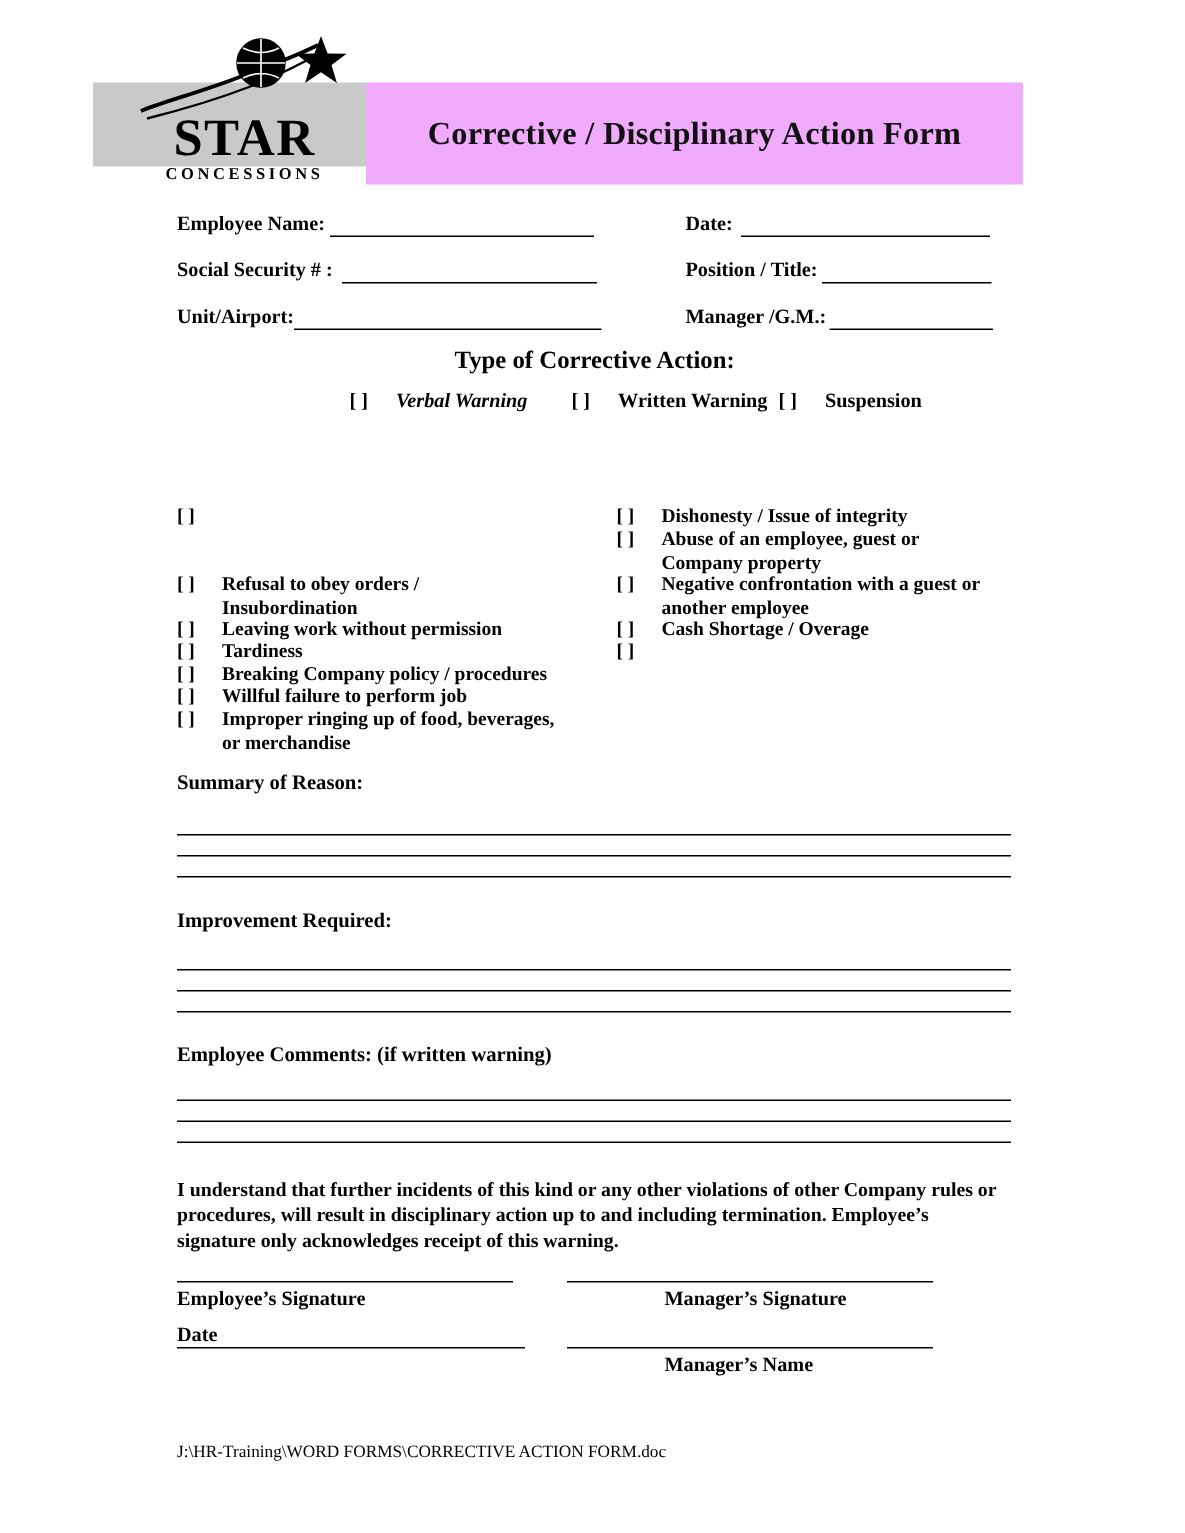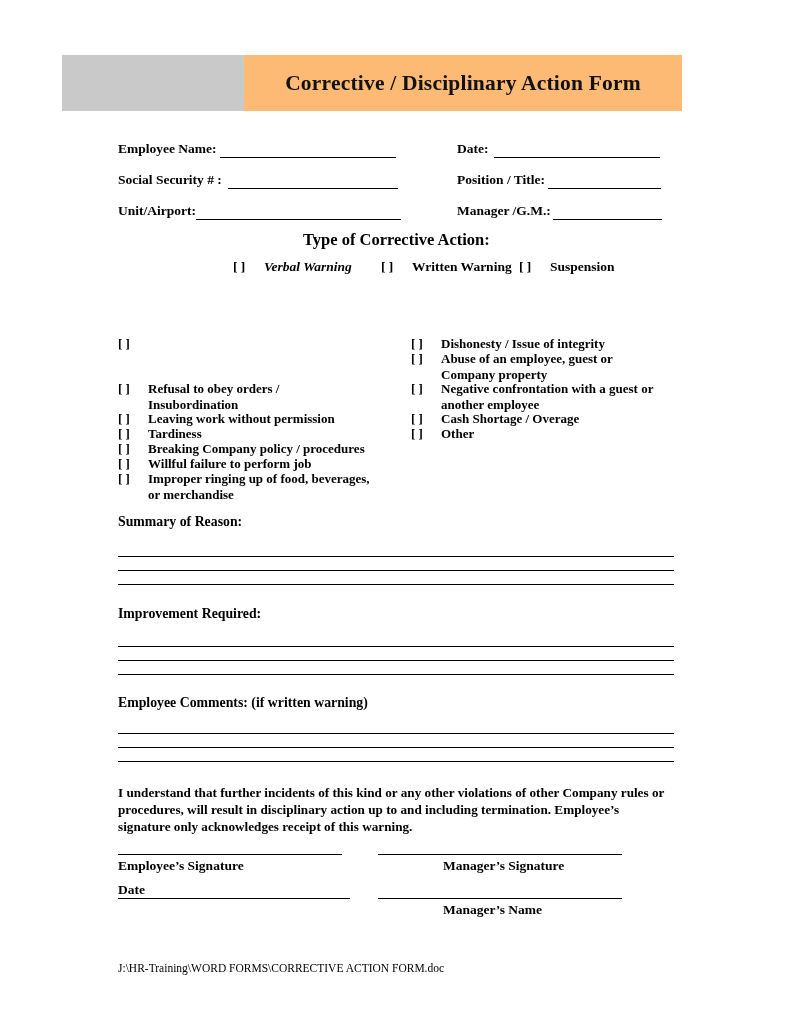--- a/index.html
+++ b/index.html
@@ -28,22 +28,22 @@
   }
   .header-greybar-left {
     position: absolute;
     left: 0; top: 0;
     width: 182px; height: 56px;
     background: #c9c9c9;
   }
   .title-bar {
     position: absolute;
     left: 182px; top: 0;
-    width: 438px; height: 56px;
-    background: #fdba74;
+    width: 438px; height: 68px;
+    background: #f0abfc;
     display: flex;
     align-items: center;
     justify-content: center;
   }
   .title-bar .title-text {
     font-family: "Liberation Serif", serif;
     font-weight: bold;
     font-size: 21.5px;
     letter-spacing: .2px;
     color: #111;
@@ -170,20 +170,35 @@
 
 <div class="page">
 
   <div class="header">
     <div class="header-greybar-left"></div>
     <div class="title-bar">
       <span class="title-text">Corrective / Disciplinary Action Form</span>
     </div>
   </div>
 
+  <div class="logo">
+    <svg width="150" height="60" viewBox="0 0 150 60">
+
+      <path d="M6 52 C 20 46, 44 40, 70 30 C 92 22, 108 16, 124 8" stroke="#000" stroke-width="2.6" fill="none"></path>
+      <path d="M10 57 C 26 53, 52 46, 78 36 C 98 28, 114 20, 128 12" stroke="#000" stroke-width="1.6" fill="none"></path>
+
+      <circle cx="86" cy="20" r="16" fill="#000"></circle>
+      <circle cx="86" cy="20" r="16" fill="none" stroke="#000" stroke-width="1"></circle>
+      <path d="M70 20 h32 M86 4 v32 M74 10 C 82 14, 90 14, 98 10 M74 30 C 82 26, 90 26, 98 30" stroke="#ffffff" stroke-width="1.1" fill="none"></path>
+
+      <polygon points="126,2 130.4,13.6 143,13.8 133,21.4 136.6,33.4 126,26.2 115.4,33.4 119,21.4 109,13.8 121.6,13.6" fill="#000"></polygon>
+    </svg>
+    <div class="logo-word">STAR</div>
+    <div class="logo-sub">CONCESSIONS</div>
+  </div>
 
   <div class="fld" style="left:118px; top:141px;">Employee Name:</div>
   <div class="rule" style="left:220px; top:157px; width:176px;"></div>
 
   <div class="fld" style="left:457px; top:141px;">Date:</div>
   <div class="rule" style="left:494px; top:157px; width:166px;"></div>
 
   <div class="fld" style="left:118px; top:172px;">Social Security # :</div>
   <div class="rule" style="left:228px; top:188px; width:170px;"></div>
 
@@ -251,21 +266,20 @@
     <span class="box">[  ]</span>
     <span class="txt" style="white-space:pre-line;">Negative confrontation with a guest or
 another employee</span>
   </div>
   <div class="reason-item" style="left:411px; top:411px; width:260px;">
     <span class="box">[  ]</span>
     <span class="txt" style="white-space:pre-line;">Cash Shortage / Overage</span>
   </div>
   <div class="reason-item" style="left:411px; top:426px; width:260px;">
     <span class="box">[  ]</span>
-    <span class="txt" style="white-space:pre-line;">Other</span>
   </div>
 
   <div class="sec-title" style="left:118px; top:514px; font-size:13.8px;">Summary of Reason:</div>
   <div class="rule" style="left:118px; top:556px; width:556px;"></div>
   <div class="rule" style="left:118px; top:570px; width:556px;"></div>
   <div class="rule" style="left:118px; top:584px; width:556px;"></div>
 
   <div class="sec-title" style="left:118px; top:606px; font-size:13.8px;">Improvement Required:</div>
   <div class="rule" style="left:118px; top:646px; width:556px;"></div>
   <div class="rule" style="left:118px; top:660px; width:556px;"></div>

